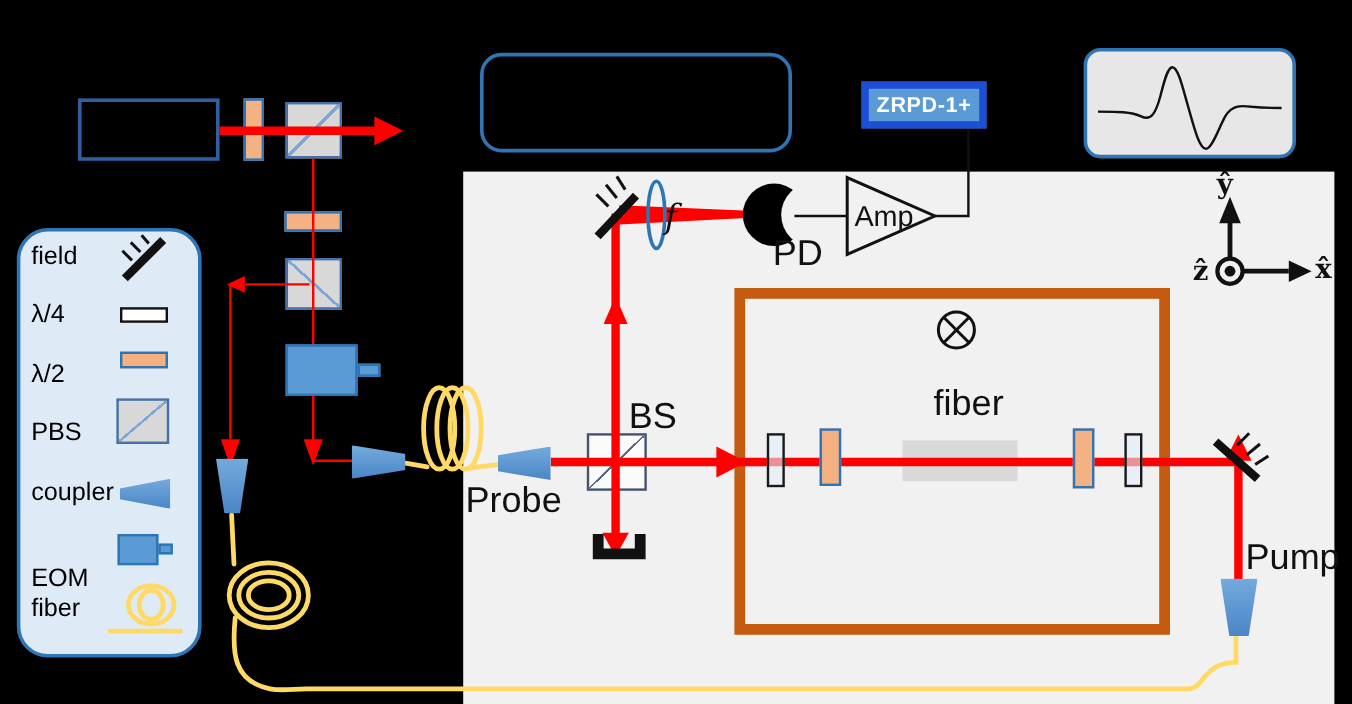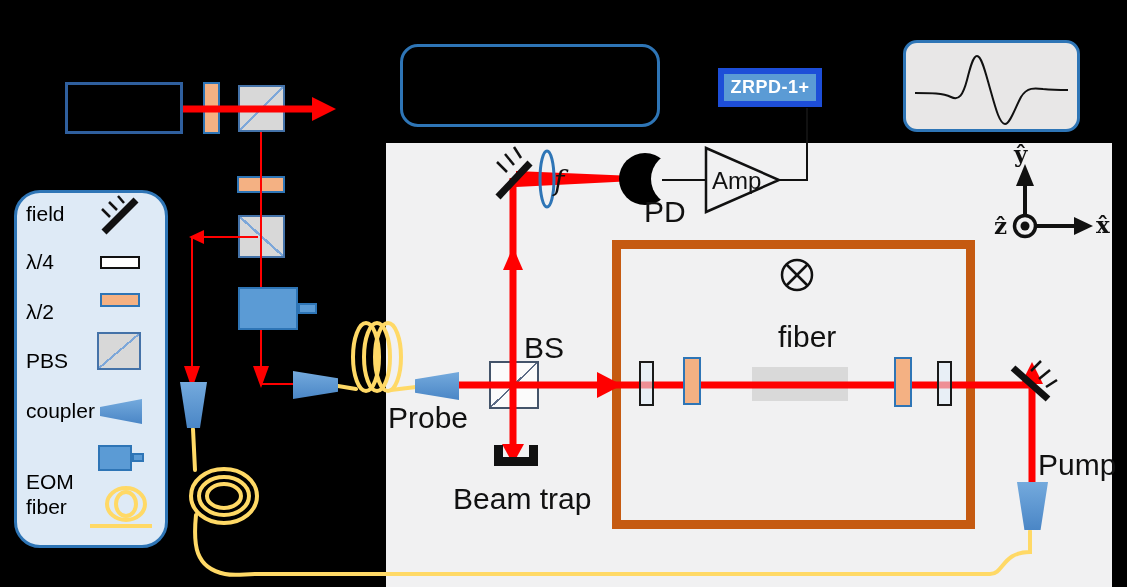--- a/index.html
+++ b/index.html
@@ -171,21 +171,20 @@
 
     <g transform="translate(903,40)">
       <path d="M12,53 C28,53 40,53 48,57 C56,61 60,55 64,40 C67,28 70,16 74,16
                C79,16 83,35 88,52 C93,70 97,84 102,84 C107,84 112,68 118,57
                C124,47 132,48 140,49 C150,50 158,50 165,50" fill="none" stroke="#111" stroke-width="2"></path>
     </g>
   </svg>
 
   <div class="lbl" style="left:524px;top:331px;">BS</div>
   <div class="lbl" style="left:388px;top:401px;">Probe</div>
-  <div class="lbl" style="left:453px;top:482px;">Beam trap</div>
   <div class="lbl" style="left:778px;top:320px;">fiber</div>
   <div class="lbl" style="left:1038px;top:448px;">Pump</div>
   <div class="lbl" style="left:644px;top:195px;">PD</div>
   <div class="lbl small" style="left:712px;top:167px;">Amp</div>
   <div class="lbl serif-it" style="left:554px;top:164px;font-size:28px;">f</div>
   <div class="lbl axis-lbl" style="left:1014px;top:140px;">ŷ</div>
   <div class="lbl axis-lbl" style="left:1096px;top:211px;">x̂</div>
   <div class="lbl axis-lbl" style="left:994px;top:212px;">ẑ</div>
 
 </div>

